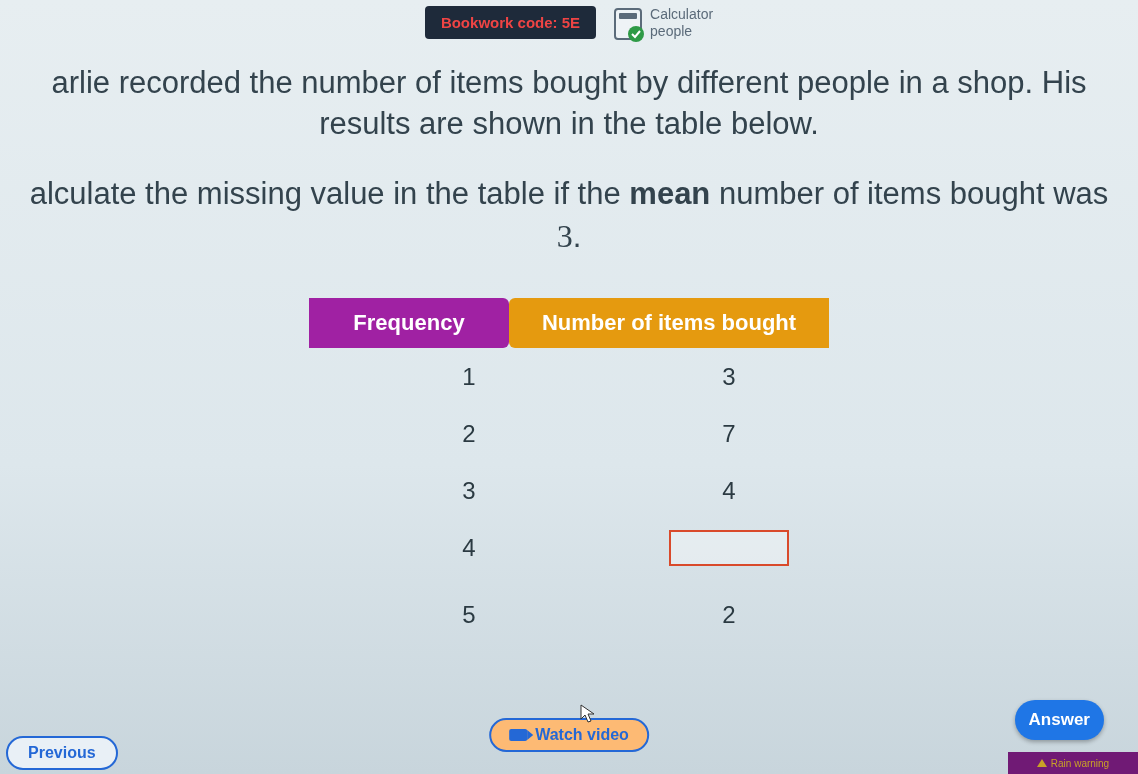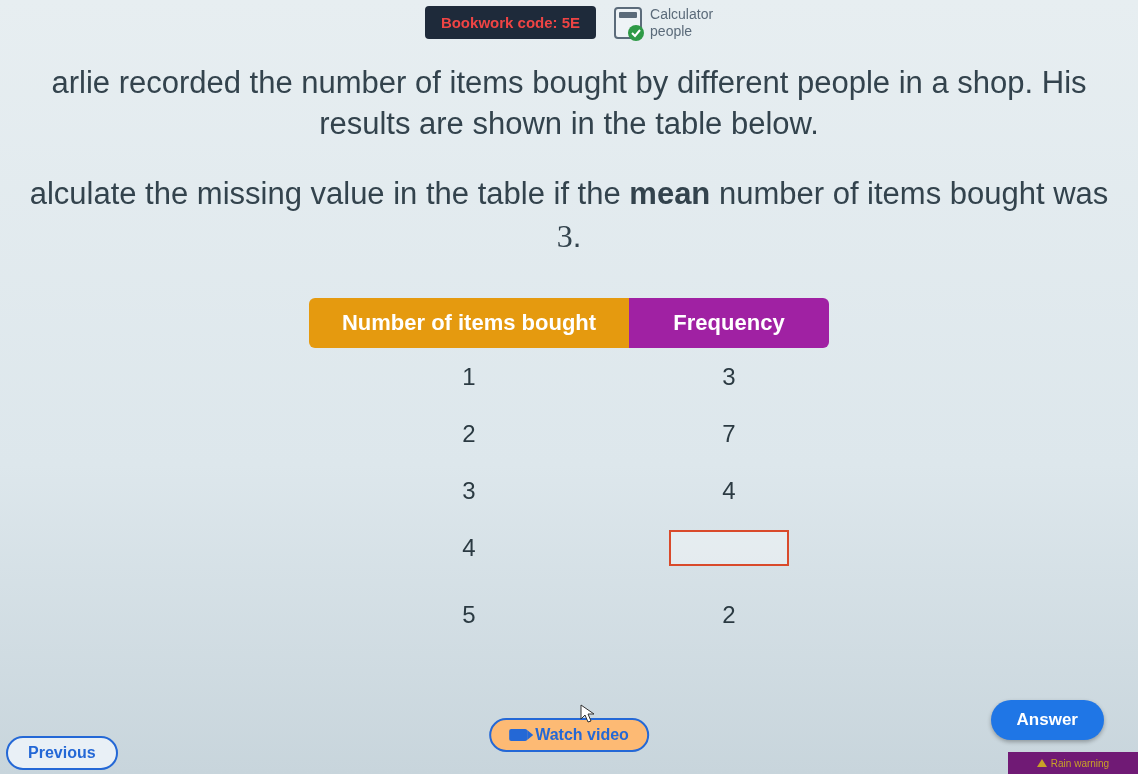--- a/index.html
+++ b/index.html
@@ -20,21 +20,21 @@
   .code-pill {
     background: #1e2a3a;
     color: #ef4444;
     font-size: 15px;
     font-weight: 600;
     padding: 8px 16px;
     border-radius: 4px;
   }
   .calc-box {
     display: flex;
-    align-items: center;
+    align-items: flex-end;
     gap: 8px;
   }
   .calc-icon {
     width: 28px;
     height: 32px;
     border: 2px solid #5b6b7a;
     border-radius: 4px;
     position: relative;
     background: #eef3f6;
   }
@@ -142,21 +142,21 @@
     border-bottom: 5px solid transparent;
   }
   .answer-btn {
     position: absolute;
     right: 34px;
     bottom: 34px;
     background: #1f76e6;
     color: #fff;
     border: none;
     border-radius: 22px;
-    padding: 10px 26px;
+    padding: 10px 14px;
     font-size: 17px;
     font-weight: 600;
     cursor: pointer;
     box-shadow: 0 2px 4px rgba(0,0,0,0.3);
   }
   .prev-btn {
     position: absolute;
     left: 6px;
     bottom: 4px;
     border: 2px solid #2468d6;
@@ -216,22 +216,22 @@
 
 <div class="question">
   <p>arlie recorded the number of items bought by different people in a shop. His results are shown in the table below.</p>
   <p>
     <span>alculate the missing value in the table if the </span><span class="bold">mean</span><span> number of items bought was </span><span class="mean-val">3</span><span>.</span>
   </p>
 </div>
 
 <div class="table-wrap">
   <div class="tbl-head">
+    <div class="th th-freq">Frequency</div>
     <div class="th th-items">Number of items bought</div>
-    <div class="th th-freq">Frequency</div>
   </div>
   <div class="tbl-body">
     <div class="row">
       <div class="cell c-items">1</div>
       <div class="cell c-freq">3</div>
     </div>
     <div class="row">
       <div class="cell c-items">2</div>
       <div class="cell c-freq">7</div>
     </div>

